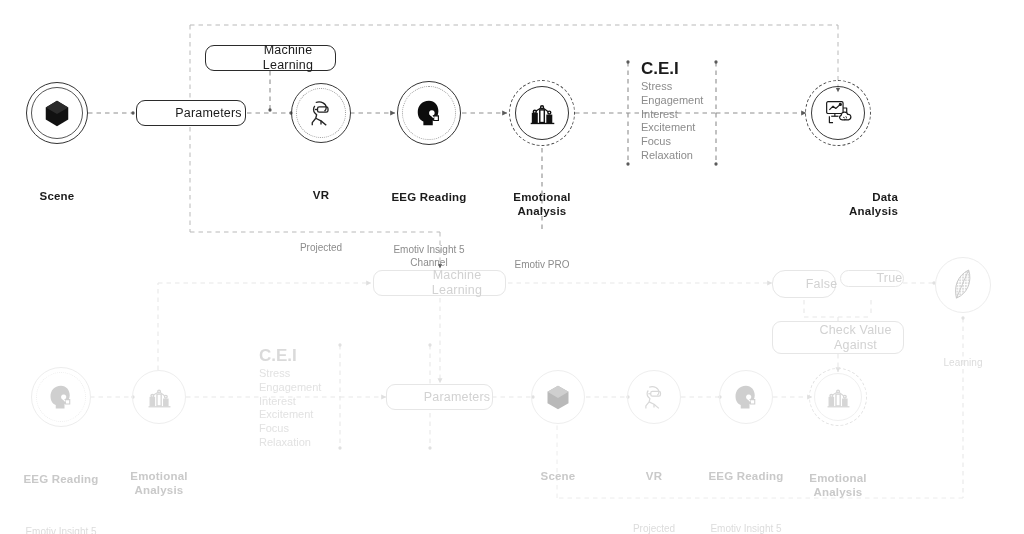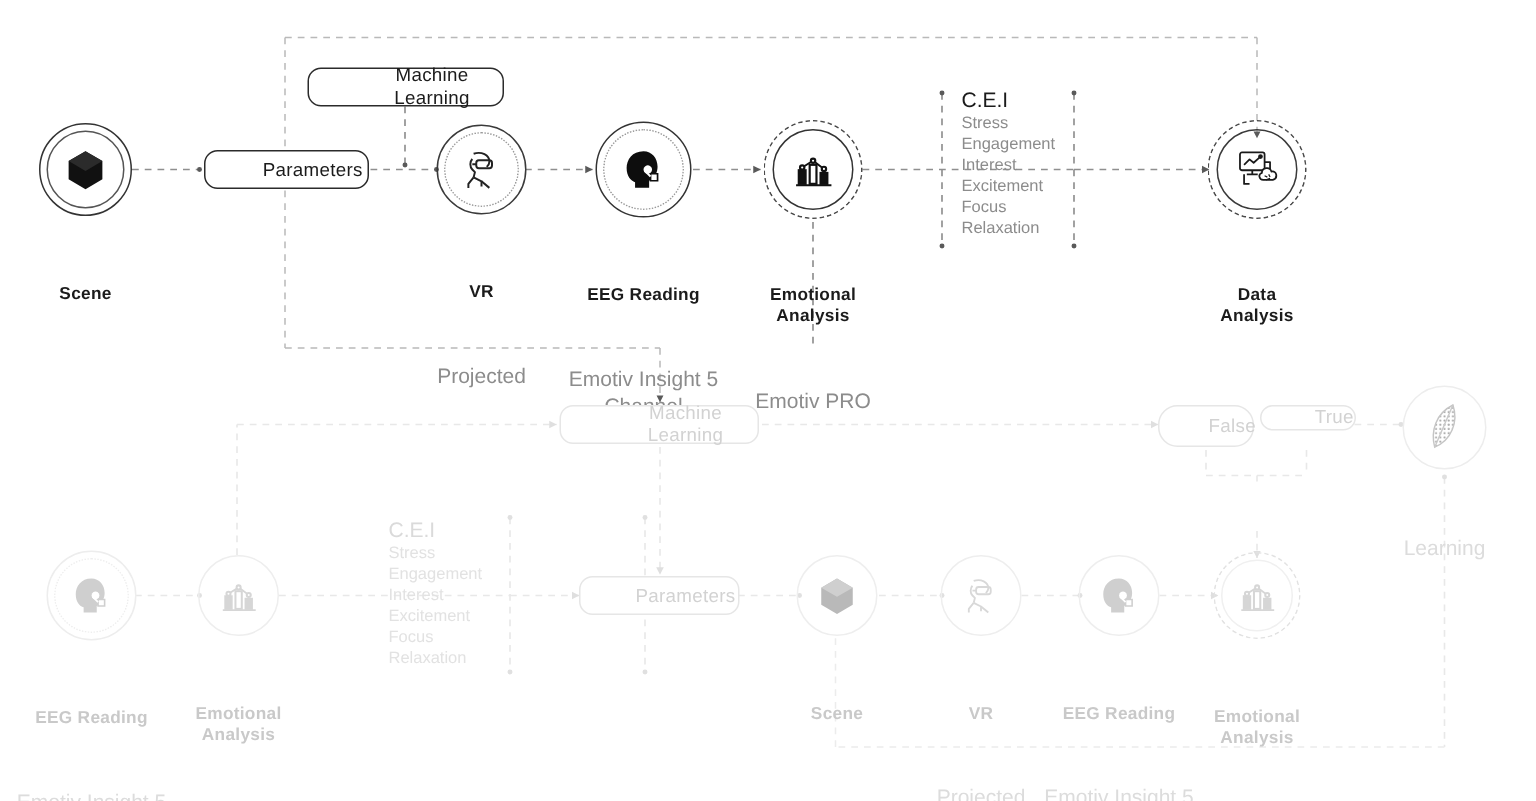--- a/index.html
+++ b/index.html
@@ -6,35 +6,35 @@
   body{width:1024px;height:534px;overflow:hidden;font-family:"Liberation Sans",sans-serif;}
   #stage{position:relative;width:1024px;height:534px;background:#fff;}
   svg.layer{position:absolute;left:0;top:0;width:1024px;height:534px;}
 
   
   .node{position:absolute;width:0;height:0;}
   .ring{position:absolute;border-radius:50%;box-sizing:border-box;}
   .node .glyph{position:absolute;display:flex;align-items:center;justify-content:center;}
   .cap{position:absolute;text-align:center;line-height:1.25;white-space:pre;}
   .cap .t1{font-size:11.5px;font-weight:700;letter-spacing:.2px;color:#1b1b1b;}
-  .cap .t2{font-size:14px;font-weight:400;color:#8c8c8c;}
+  .cap .t2{font-size:10px;font-weight:400;color:#8c8c8c;}
 
   
   .faded .cap .t1{color:#c9c9c9;}
   .faded .cap .t2{color:#dcdcdc;}
 
   
   .pill{position:absolute;box-sizing:border-box;border:1.3px solid #2b2b2b;border-radius:9px;
         background:#fff;display:flex;align-items:center;justify-content:center;
         font-size:12.5px;color:#1b1b1b;letter-spacing:.2px;text-align:center;line-height:1.2;padding-left:35px;}
   .pill.faded{border-color:#e6e6e6;color:#d2d2d2;}
 
   
   .cei{position:absolute;line-height:1.27;}
-  .cei .h{font-size:14px;font-weight:400;color:#1b1b1b;}
+  .cei .h{font-size:17px;font-weight:700;color:#1b1b1b;}
   .cei .i{font-size:11px;color:#8c8c8c;}
   .cei.faded .h{color:#dadada;}
   .cei.faded .i{color:#e2e2e2;}
 </style>
 </head>
 <body>
 
 <div id="stage">
 
   <svg class="layer" viewBox="0 0 1024 534">
@@ -206,21 +206,21 @@
         <path d="M7 13 L11 9 L14 11.5 L19 7"></path>
         <circle cx="19" cy="7" r="1.1" fill="#1a1a1a"></circle>
         <path d="M13 17 L13 20"></path>
         <path d="M9 20 L17 20"></path>
         <path d="M7 20 L7 27 L11 27"></path>
         <path d="M22 11 L26 11 L26 18"></path>
         <path d="M21 24 c-3 0 -4 -4 -1 -5 c0 -4 6 -5 7 -1 c4 -1 5 5 1 6 z" fill="#fff"></path>
         <path d="M22 21 l2 1 M25 20 l1 2 M23 24 l3 -1" stroke-width="0.9"></path>
       </svg>
     </div>
-    <div class="cap" style="left:-60px;top:37px;width:120px;">
+    <div class="cap" style="left:-60px;top:37px;width:120px;text-align:right;">
       <div class="t1">Data
 Analysis</div>
     </div>
   </div>
 
   <div class="pill" style="left:205px;top:45px;width:131px;height:26px;">Machine Learning</div>
 
   <div class="pill" style="left:136px;top:100px;width:110px;height:26px;">Parameters</div>
 
   <div class="cei" style="left:641px;top:58px;">
@@ -362,20 +362,22 @@
   </div>
 
   <div class="pill faded" style="left:373px;top:270px;width:133px;height:26px;">Machine Learning</div>
 
   <div class="pill faded" style="left:386px;top:384px;width:107px;height:26px;">Parameters</div>
 
   <div class="pill faded" style="left:772px;top:270px;width:64px;height:28px;border-radius:13px;">False</div>
 
   <div class="pill faded" style="left:840px;top:270px;width:64px;height:17px;">True</div>
 
+  <div class="pill faded" style="left:772px;top:321px;width:132px;height:33px;white-space:pre;">Check Value
+Against</div>
 
   <div class="cei faded" style="left:259px;top:345px;">
     <div class="h">C.E.I</div>
     <div class="i">Stress</div>
     <div class="i">Engagement</div>
     <div class="i">Interest</div>
     <div class="i">Excitement</div>
     <div class="i">Focus</div>
     <div class="i">Relaxation</div>
   </div>

